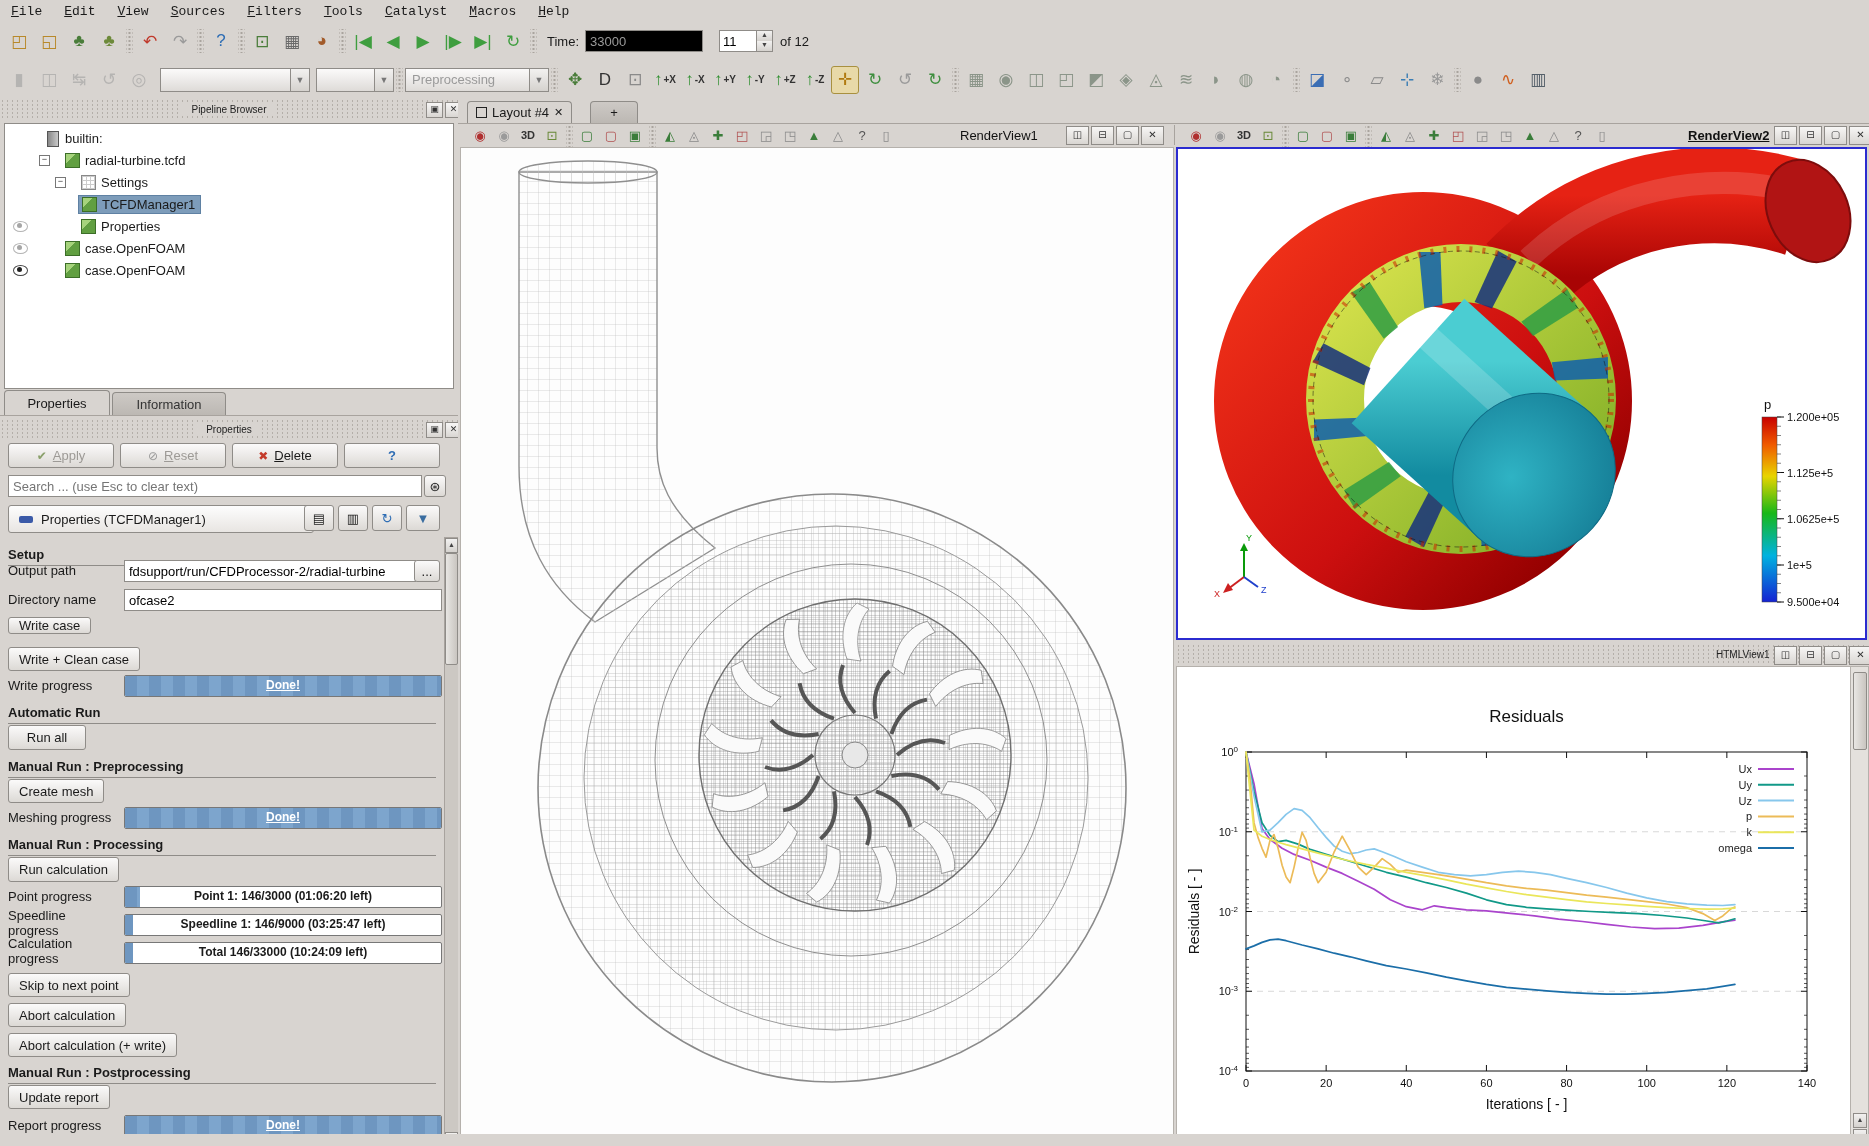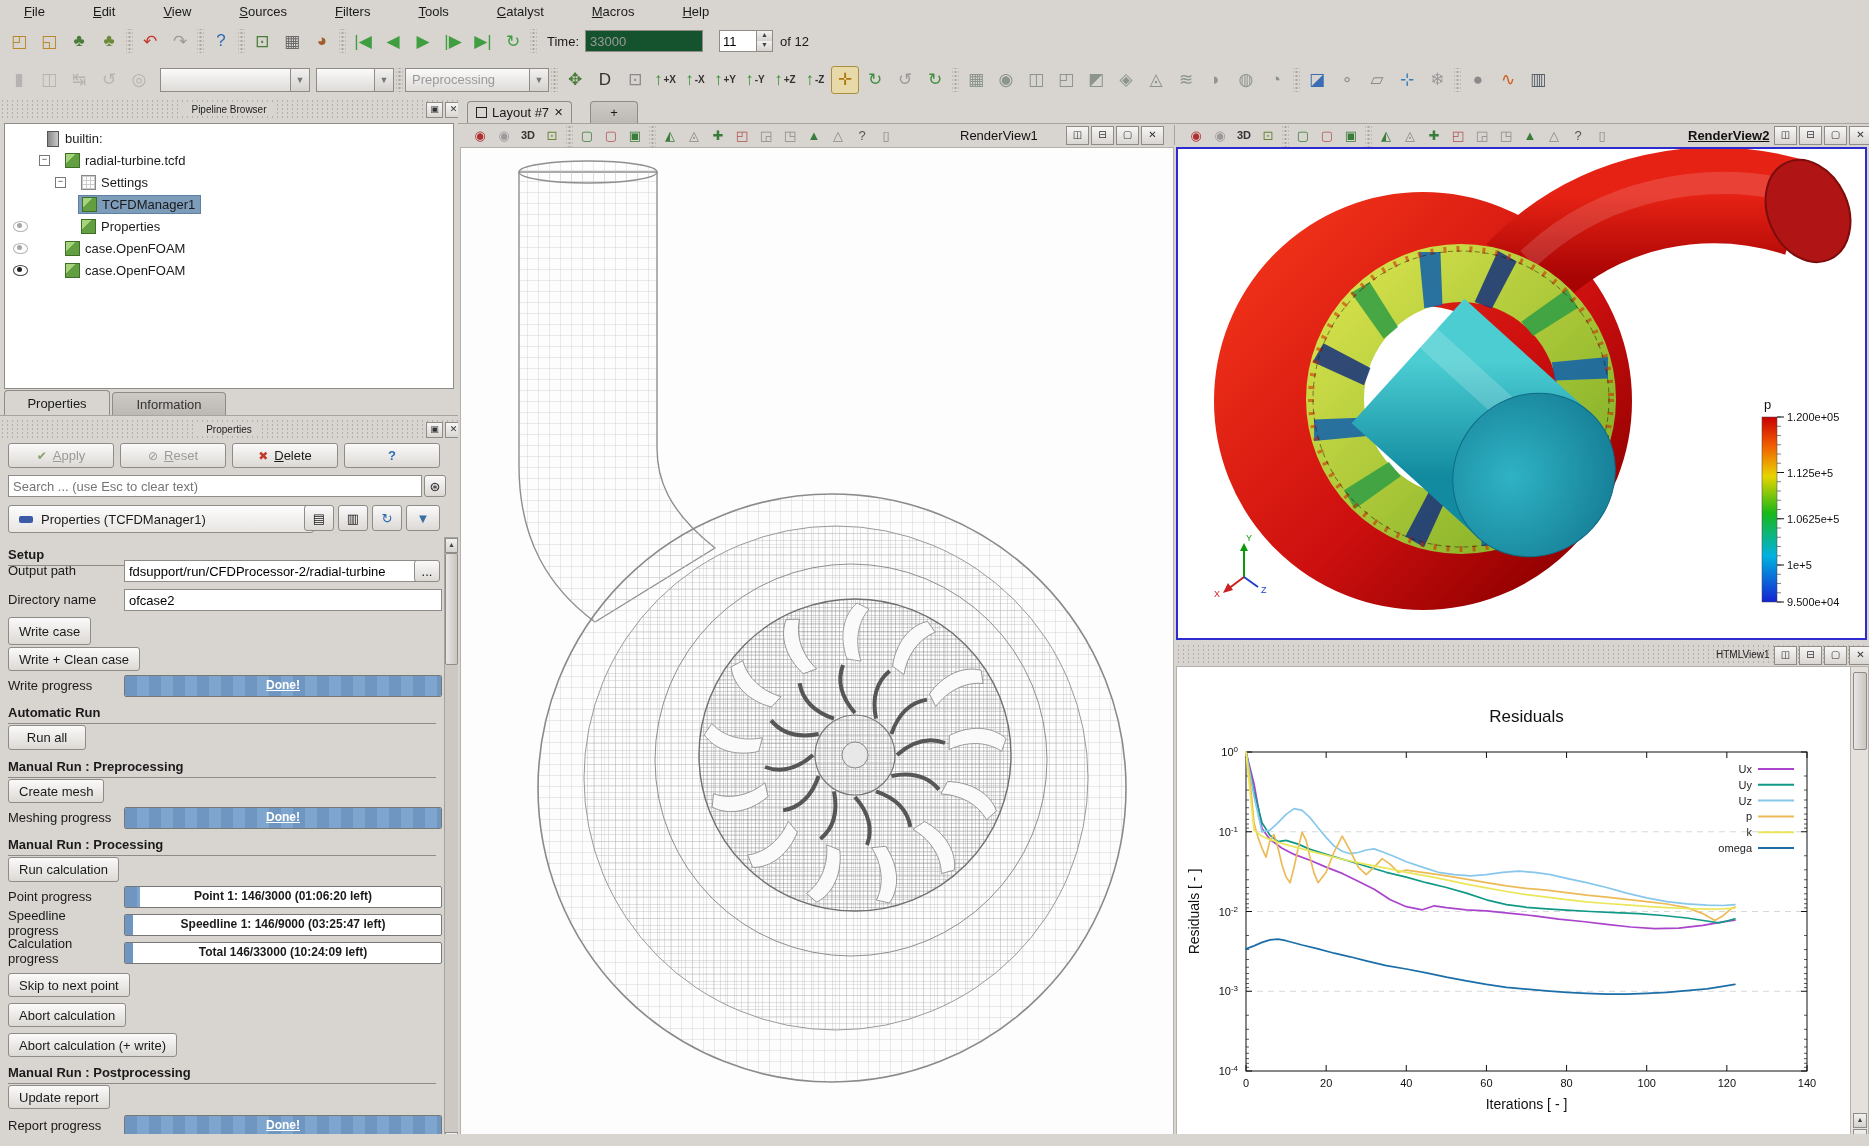--- a/index.html
+++ b/index.html
@@ -3,32 +3,32 @@
 <meta charset="utf-8">
 <style>
   html,body{margin:0;padding:0;}
   body{width:1869px;height:1146px;position:relative;overflow:hidden;
        font-family:"Liberation Sans","DejaVu Sans",sans-serif;font-size:13px;color:#1a1a1a;
        background:#d8d4d0;}
   .abs{position:absolute;}
   u{text-decoration:underline;}
   
   #menubar{left:0;top:0;width:1869px;height:22px;background:#d8d4d0;border-bottom:1px solid #c2beba;display:flex;align-items:center;}
-  .menu-item{padding:2px 24px;cursor:default;}
+  .menu-item{padding:2px 11px;cursor:default;font-family:Liberation Mono, monospace;}
   .toolbar{left:0;width:1869px;background:#d8d4d0;display:flex;align-items:center;border-bottom:1px solid #bdb9b4;}
   #tb1{top:22px;height:38px;}
   #tb2{top:60px;height:39px;}
   .tbicon{width:26px;height:26px;margin:1px;display:inline-flex;align-items:center;justify-content:center;
           font-size:17px;border:1px solid transparent;border-radius:3px;}
   .tbicon.small{width:20px;height:20px;font-size:13px;}
   .tbicon.hl{background:#e8d9a8;border:1px solid #a89040;}
   .tbicon .lbl{font-size:10px;font-weight:bold;color:#333;margin-left:1px;}
   .sep{width:7px;height:24px;margin:0 2px;background-image:radial-gradient(#a9a49e 1px,transparent 1px);background-size:4px 4px;background-position:center;}
   .qfield{border:1px solid #8f8c88;background:#fff;height:20px;font-size:13px;padding:0 4px;font-family:inherit;}
-  .qfield.disabled{background:#14532d;color:#9a9a9a;}
+  .qfield.disabled{background:#000000;color:#9a9a9a;}
   .combo{border:1px solid #8f8c88;background:linear-gradient(#fbfafa,#dedbd8);height:22px;display:flex;align-items:center;color:#9a9a9a;}
   .combo .arrow{margin-left:auto;width:18px;height:100%;border-left:1px solid #8f8c88;display:flex;align-items:center;justify-content:center;color:#777;font-size:9px;background:linear-gradient(#f2f1f0,#d5d2ce);}
   .spin{display:inline-flex;border:1px solid #8f8c88;background:#fff;height:20px;}
   .spin input{border:0;width:30px;font-size:13px;padding:0 3px;font-family:inherit;}
   .spin .btns{display:flex;flex-direction:column;border-left:1px solid #8f8c88;}
   .spin .btns div{flex:1;width:15px;font-size:7px;line-height:8px;text-align:center;background:linear-gradient(#f2f1f0,#d5d2ce);color:#444;}
   
   #leftcol{left:0;top:99px;width:458px;height:1047px;background:#d8d4d0;border-right:1px solid #a8a39e;}
   .dock-title{background-image:radial-gradient(#b4afa9 1px,transparent 1px);background-size:5px 4px;height:20px;display:flex;align-items:center;}
   .dock-title .t{margin:0 auto;background:#d8d4d0;padding:0 10px;font-size:10px;color:#222;}
@@ -408,21 +408,21 @@
   <button class="qbtn abs" style="left:372px;top:406px;width:30px;height:26px;padding:0;color:#2e6db4;">↻</button>
   <button class="qbtn abs" style="left:406px;top:406px;width:34px;height:26px;padding:0;color:#3a6da0;">▼</button>
 
   <div id="props-scroll" class="abs" style="left:0;top:438px;width:444px;height:609px;overflow:hidden;">
     <div class="phead" style="top:10px;">Setup</div>
     <div class="plabel" style="top:26px;">Output path</div>
     <input class="qfield abs" style="left: 124px; top: 23px; width: 282px;" value="fdsupport/run/CFDProcessor-2/radial-turbine">
     <button class="qbtn abs" style="left:414px;top:23px;width:26px;height:22px;padding:0;">...</button>
     <div class="plabel" style="top:55px;">Directory name</div>
     <input class="qfield abs" style="left: 124px; top: 52px; width: 308px;" value="ofcase2">
-    <button class="qbtn abs" style="left:8px;top:80px;height:28px;">Write case</button>
+    <button class="qbtn abs" style="left:8px;top:80px;height:17px;">Write case</button>
     <button class="qbtn abs" style="left:8px;top:110px;height:24px;">Write + Clean case</button>
     <div class="plabel" style="top:141px;">Write progress</div>
     <div class="pbar done" style="top:138px;">
       <div class="chunk" style="width:100%;"></div>
         <div class="ptext">Done!</div>
     </div>
 
     <div class="phead" style="top:168px;">Automatic Run</div>
     <button class="qbtn abs" style="left:8px;top:188px;width:78px;height:25px;">Run all</button>
 
@@ -474,21 +474,21 @@
     <div class="sb-arrow" style="top:0;">▲</div>
     <div class="sb-thumb" style="top:15px;height:110px;"></div>
     <div class="sb-arrow" style="bottom:0;">▼</div>
   </div>
 </div>
 
 <div id="mainarea" class="abs">
   <div id="layout-tabbar" class="abs">
     <div class="ltab" style="left:9px;">
       <span class="sq"></span>
-      <span>Layout #7</span>
+      <span>Layout #4</span>
       <span class="cl">✕</span>
     </div>
     <div class="ltab" style="left:132px;width:30px;justify-content:center;background:linear-gradient(#cdc9c5,#bcb8b3);">
       <span>+</span>
     </div>
   </div>
 
   <div id="viewtoolbar" class="abs">
     <span id="vtb1-icons" style="display:inline-flex;align-items:center;margin-left:10px;">
         <span class="tbicon small">

